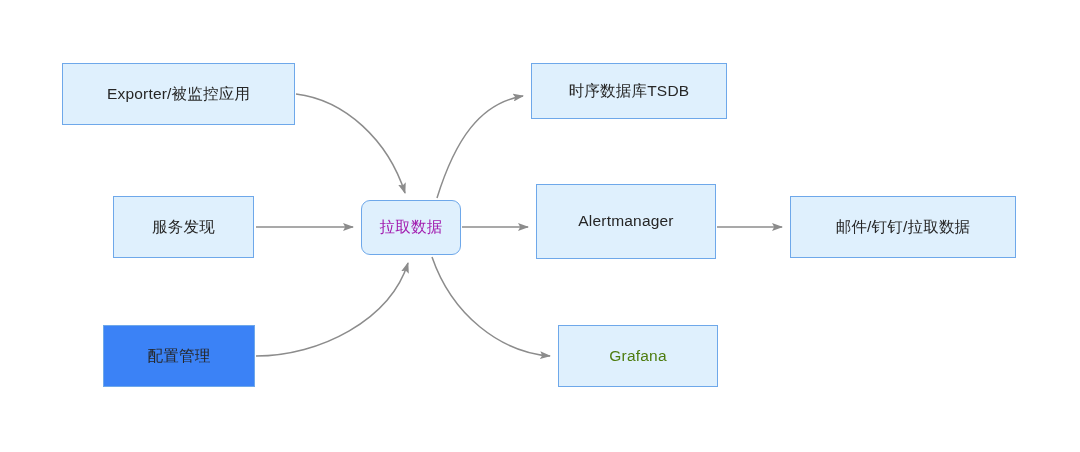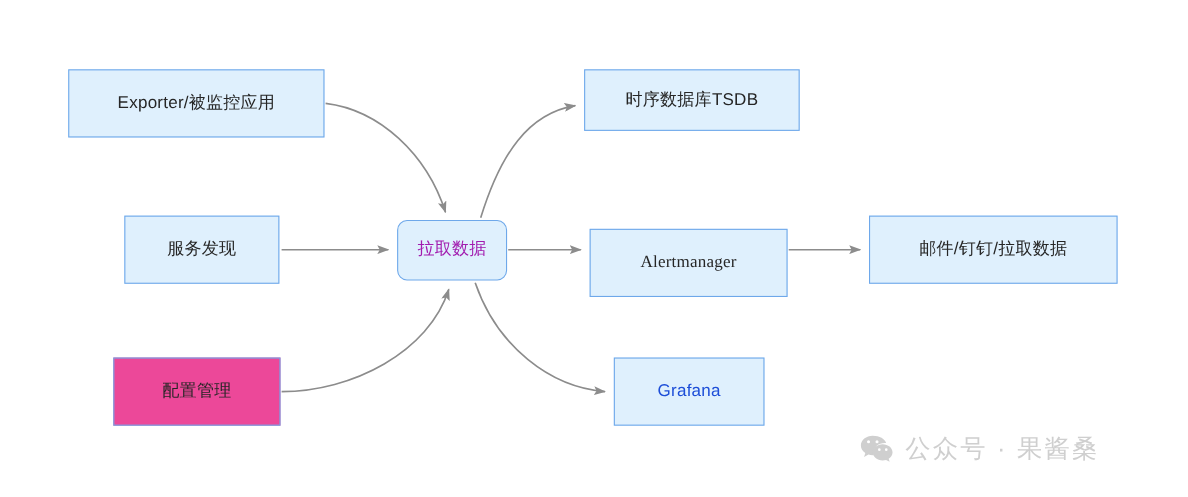--- a/index.html
+++ b/index.html
@@ -90,49 +90,34 @@
       </g>
   </svg>
 
   <div id="nodes-layer">
       <div class="node" style="left: 62px; top: 63px; width: 233px; height: 62px; background: rgb(223, 240, 253); border-color: rgb(110, 168, 234); color: rgb(38, 38, 38);">
         <span class="node-label">Exporter/被监控应用</span>
       </div>
       <div class="node" style="left: 113px; top: 196px; width: 141px; height: 62px; background: rgb(223, 240, 253); border-color: rgb(110, 168, 234); color: rgb(38, 38, 38);">
         <span class="node-label">服务发现</span>
       </div>
-      <div class="node" style="left: 103px; top: 325px; width: 152px; height: 62px; background: #ec4899; border-color: rgb(110, 168, 234); color: rgb(38, 38, 38);">
+      <div class="node" style="left: 103px; top: 325px; width: 152px; height: 62px; background: #3b82f6; border-color: rgb(110, 168, 234); color: rgb(38, 38, 38);">
         <span class="node-label">配置管理</span>
       </div>
       <div class="node rounded" style="left: 361px; top: 200px; width: 100px; height: 55px; background: rgb(223, 240, 253); border-color: rgb(110, 168, 234); color: #a21caf;">
         <span class="node-label">拉取数据</span>
       </div>
       <div class="node" style="left: 531px; top: 63px; width: 196px; height: 56px; background: rgb(223, 240, 253); border-color: rgb(110, 168, 234); color: rgb(38, 38, 38);">
         <span class="node-label">时序数据库TSDB</span>
       </div>
-      <div class="node" style="left: 536px; top: 208px; width: 180px; height: 62px; background: rgb(223, 240, 253); border-color: rgb(110, 168, 234); color: rgb(38, 38, 38); font-family: Liberation Serif, serif;">
+      <div class="node" style="left: 536px; top: 184px; width: 180px; height: 75px; background: rgb(223, 240, 253); border-color: rgb(110, 168, 234); color: rgb(38, 38, 38);">
         <span class="node-label">Alertmanager</span>
       </div>
       <div class="node" style="left: 790px; top: 196px; width: 226px; height: 62px; background: rgb(223, 240, 253); border-color: rgb(110, 168, 234); color: rgb(38, 38, 38);">
         <span class="node-label">邮件/钉钉/拉取数据</span>
       </div>
-      <div class="node" style="left: 558px; top: 325px; width: 137px; height: 62px; background: rgb(223, 240, 253); border-color: rgb(110, 168, 234); color: #1d4ed8;">
+      <div class="node" style="left: 558px; top: 325px; width: 160px; height: 62px; background: rgb(223, 240, 253); border-color: rgb(110, 168, 234); color: #4d7c0f;">
         <span class="node-label">Grafana</span>
       </div>
     </div>
 
-  <div id="watermark" style="left: 782px; top: 392px; color: rgb(207, 207, 207);">
-    <svg class="wm-icon" viewBox="0 0 40 34" xmlns="http://www.w3.org/2000/svg">
-      <path fill="#cfcfcf" d="M15.2 1.2C7.2 1.2 0.8 6.5 0.8 13c0 3.7 2.1 7 5.4 9.2l-1.5 4.6 5.3-2.8
-               c1.6 0.45 3.3 0.7 5.1 0.7 0.5 0 1 -0.02 1.5 -0.06
-               -0.35 -1.05 -0.55 -2.15 -0.55 -3.3 0 -6.3 6.2 -11.4 13.9 -11.4 0.5 0 1 0.02 1.5 0.07
-               C30.1 5.0 23.4 1.2 15.2 1.2 Z
-               M10.1 10.4a1.85 1.85 0 1 1 0 -3.7 1.85 1.85 0 0 1 0 3.7 Z
-               M20.4 10.4a1.85 1.85 0 1 1 0 -3.7 1.85 1.85 0 0 1 0 3.7 Z"></path>
-      <path fill="#cfcfcf" d="M39.2 21.3c0 -5.4 -5.4 -9.8 -12 -9.8 -6.6 0 -12 4.4 -12 9.8 0 5.4 5.4 9.8 12 9.8
-               1.45 0 2.85 -0.2 4.15 -0.58l4.35 2.3 -1.2 -3.75c2.85 -1.8 4.7 -4.6 4.7 -7.77 Z
-               M23.2 19.6a1.6 1.6 0 1 1 0 -3.2 1.6 1.6 0 0 1 0 3.2 Z
-               M31.6 19.6a1.6 1.6 0 1 1 0 -3.2 1.6 1.6 0 0 1 0 3.2 Z"></path>
-    </svg>
-    <span class="wm-text">公众号 · 果酱桑</span>
-  </div>
 
 </div>
 
 </body></html>

